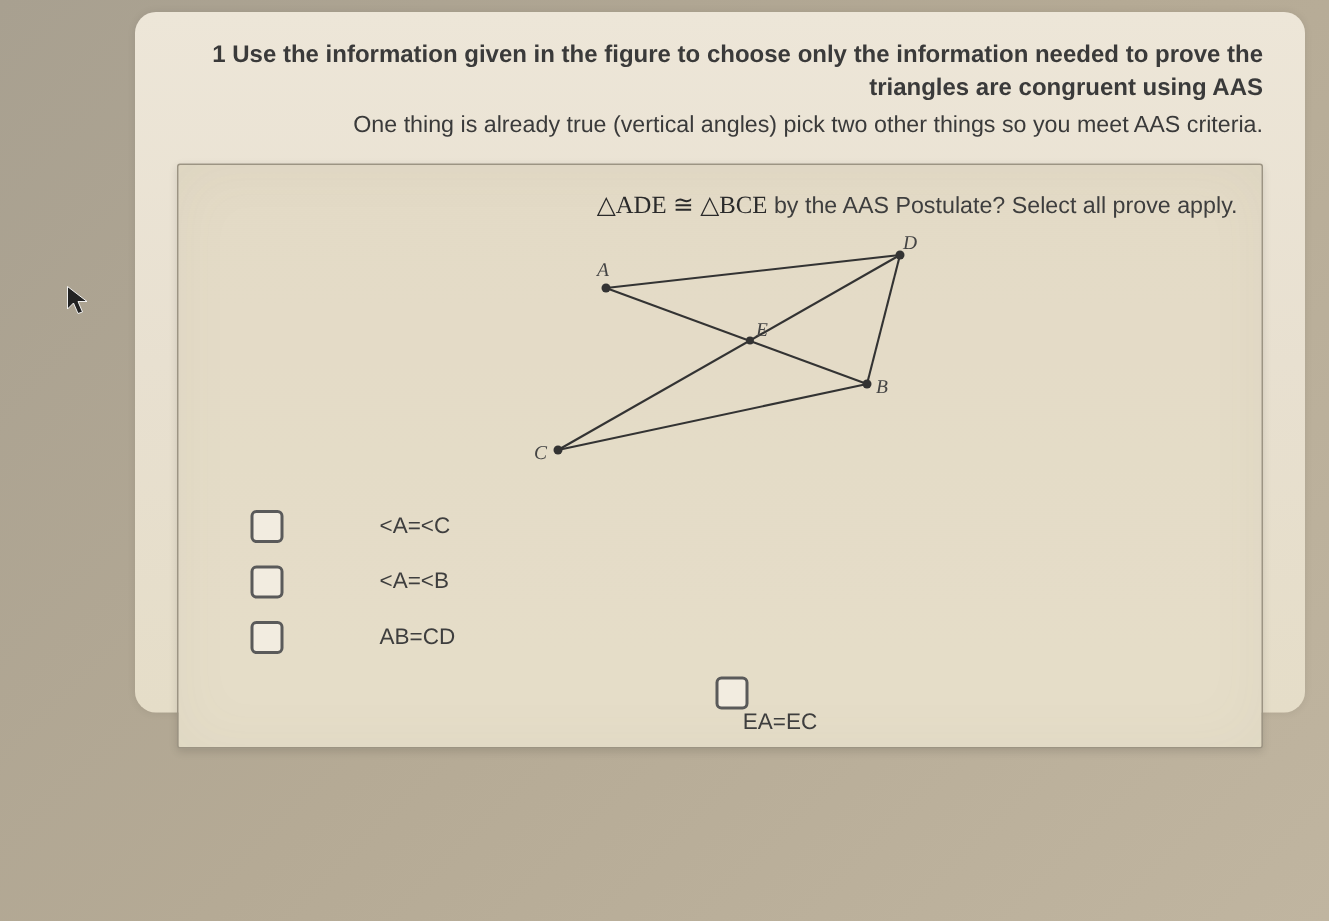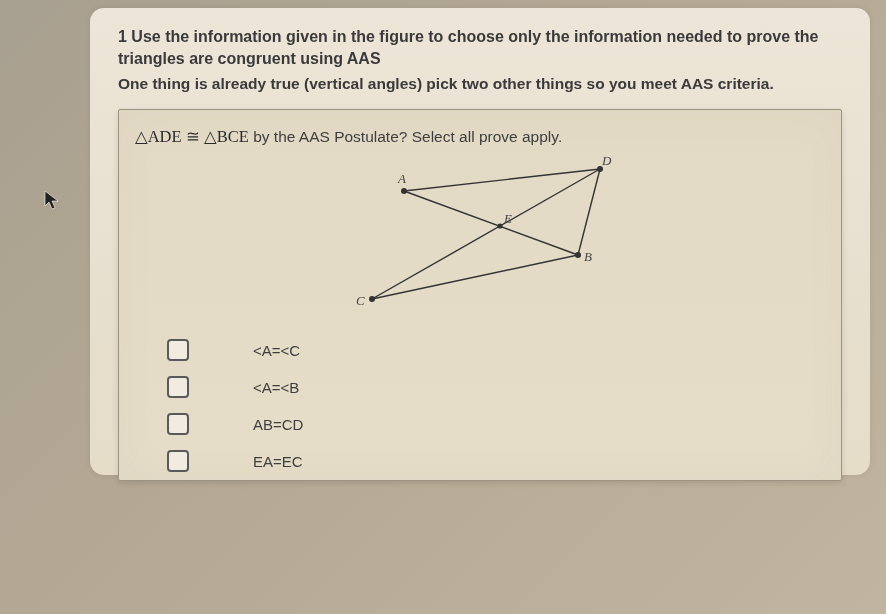--- a/index.html
+++ b/index.html
@@ -14,31 +14,32 @@
     .card {
       position: absolute;
       top: 8px;
       left: 90px;
       width: 780px;
       height: 467px;
       background: linear-gradient(180deg, #ede6d8 0%, #e8e0d0 50%, #e5ddc8 100%);
       border-radius: 14px;
       padding: 18px 28px 8px 28px;
       box-shadow: 0 0 6px rgba(0,0,0,0.08);
+      text-align: right;
     }
     .title-line {
       font-size: 16px;
       font-weight: bold;
       color: #3a3a3a;
       line-height: 1.4;
       margin-bottom: 4px;
     }
     .subtitle-line {
       font-size: 15.5px;
-      font-weight: bold;
+      font-weight: normal;
       color: #3a3a3a;
       margin-bottom: 16px;
     }
     .panel {
       background: linear-gradient(180deg, #e3dac6 0%, #e5ddc8 100%);
       border: 1px solid #9c9483;
       border-radius: 2px;
       padding: 14px 16px 0 16px;
       box-shadow: 0 2px 6px rgba(0,0,0,0.12), inset 0 0 40px rgba(120,110,90,0.05);
     }
@@ -148,20 +149,20 @@
         <span class="opt-label">&lt;A=&lt;C</span>
       </div>
       <div class="option-row">
         <div class="cbox"></div>
         <span class="opt-label">&lt;A=&lt;B</span>
       </div>
       <div class="option-row">
         <div class="cbox"></div>
         <span class="opt-label">AB=CD</span>
       </div>
-      <div class="option-row" style="margin-bottom:0;">
+      <div class="option-row" style="margin-bottom:0;flex-direction:column;">
         <div class="cbox"></div>
         <span class="opt-label">EA=EC</span>
       </div>
     </div>
   </div>
 
 </div>
 
 </body></html>

